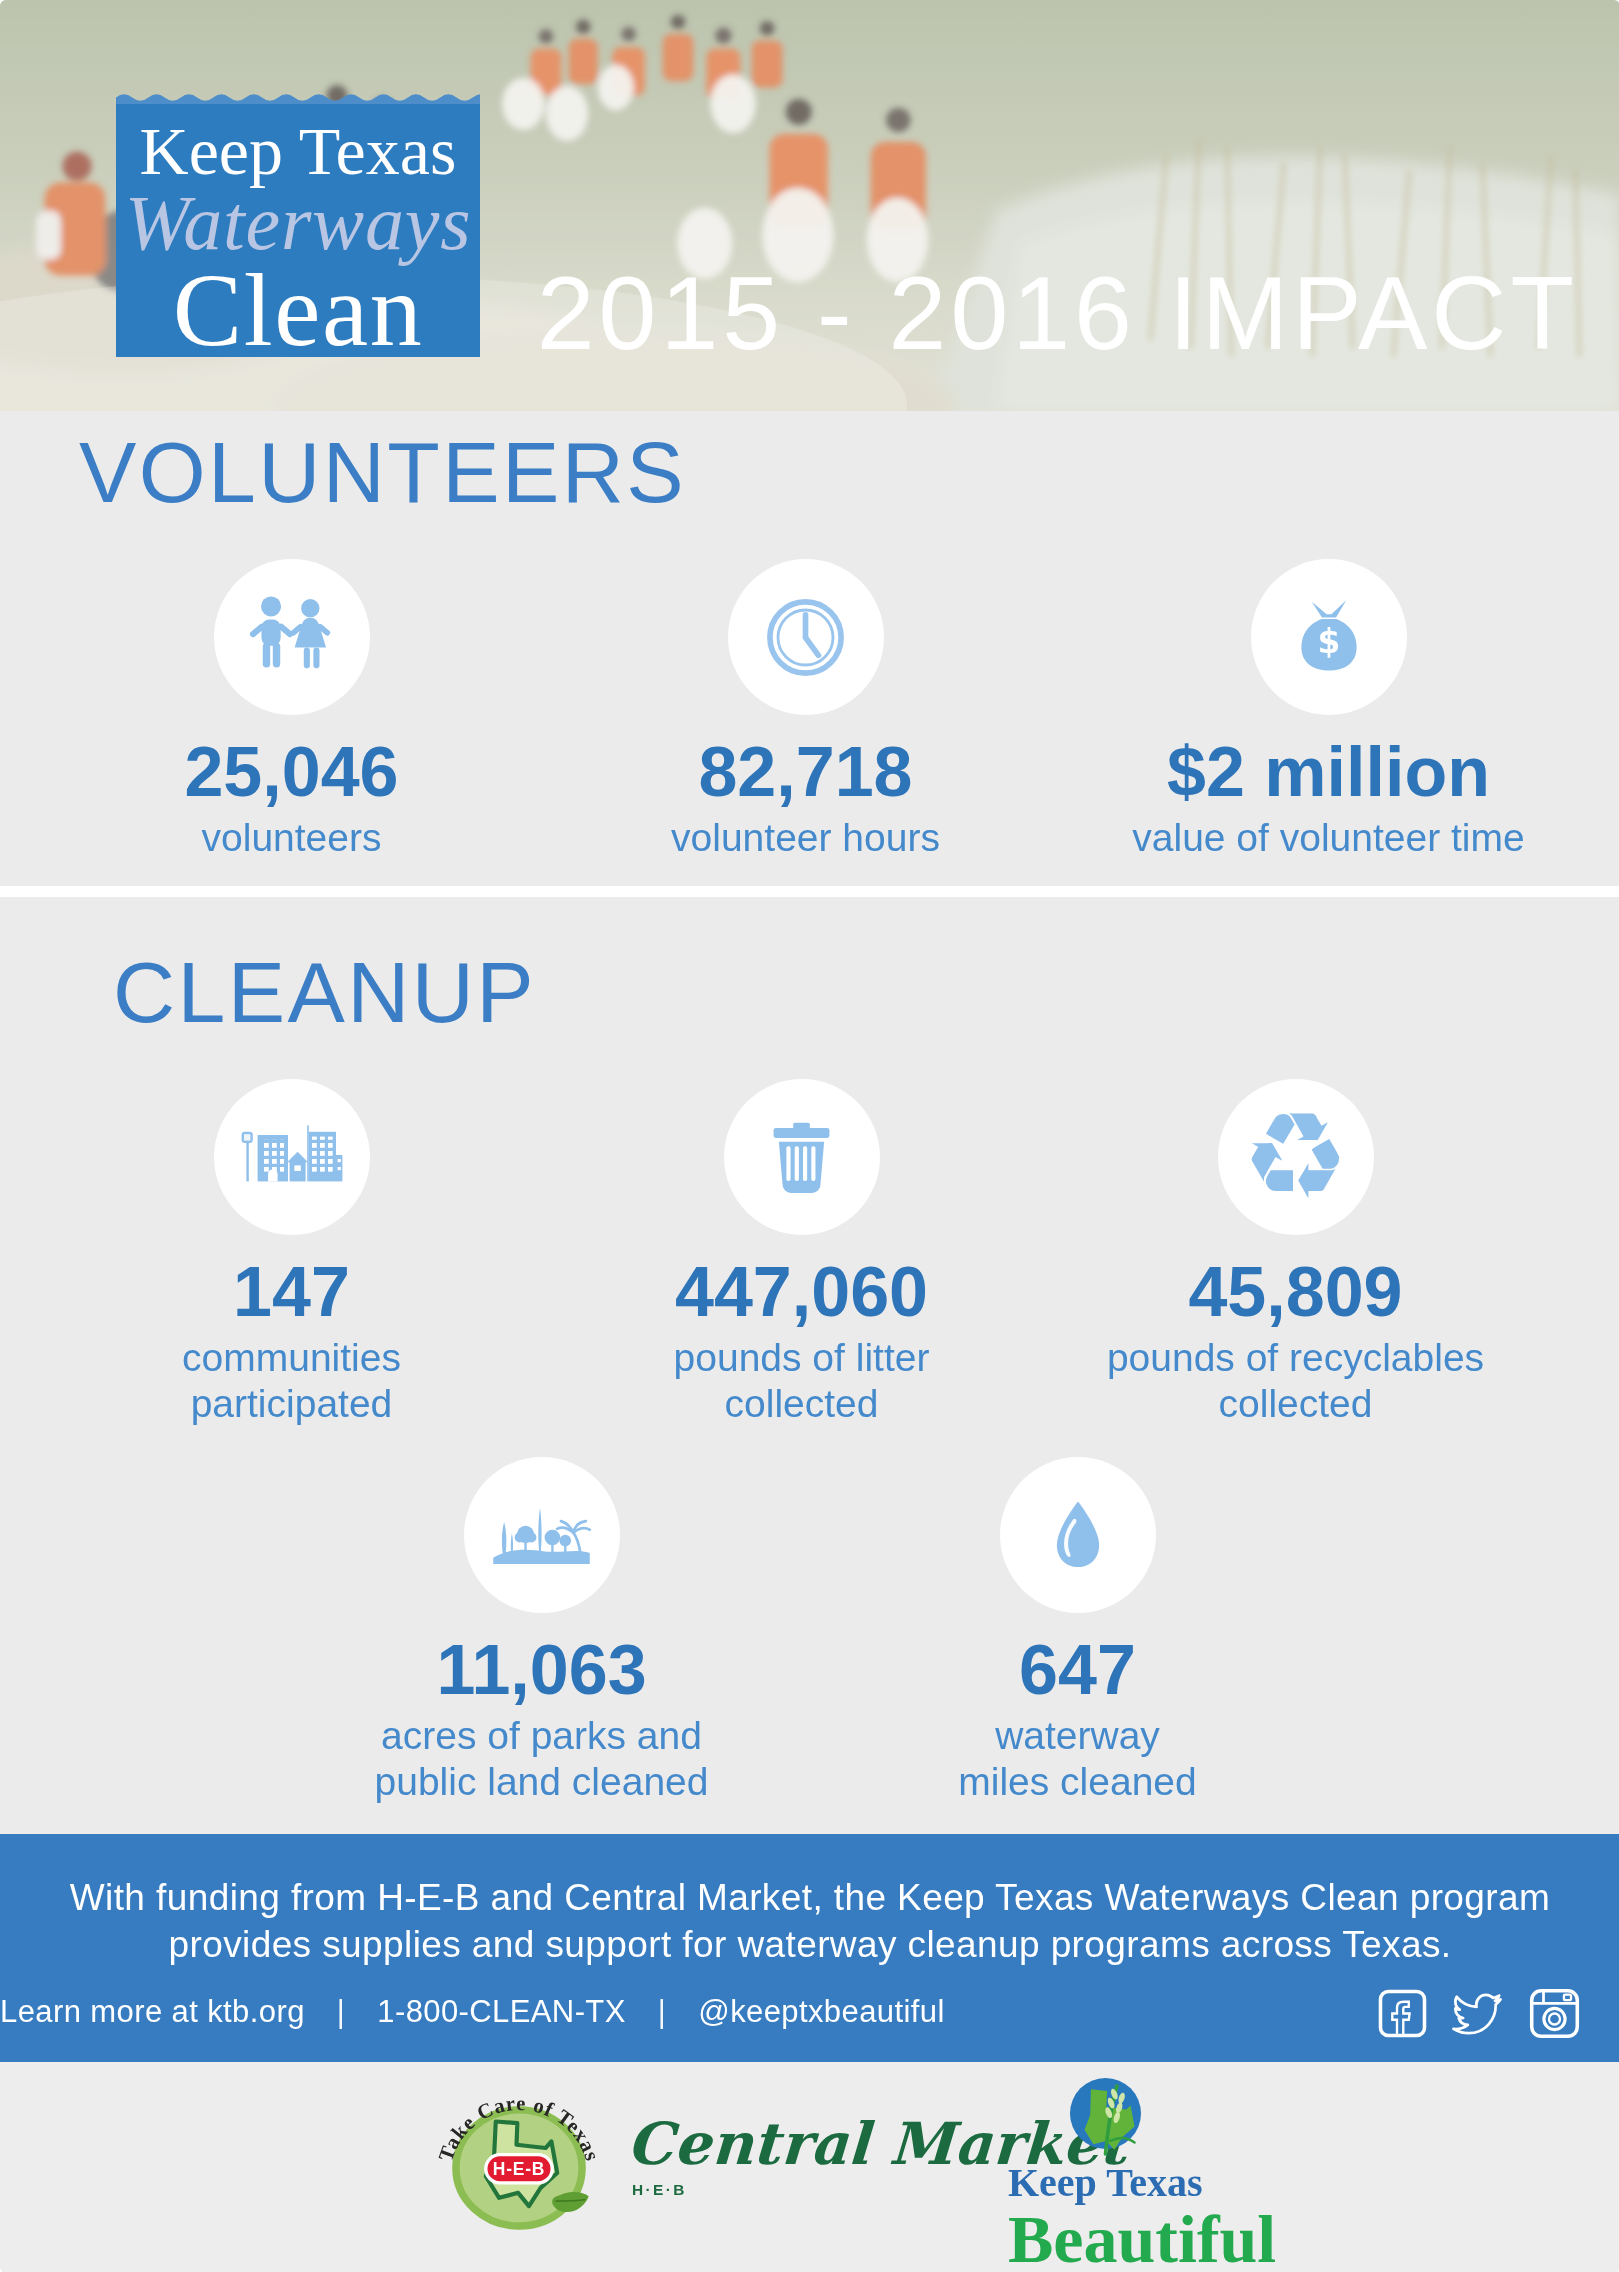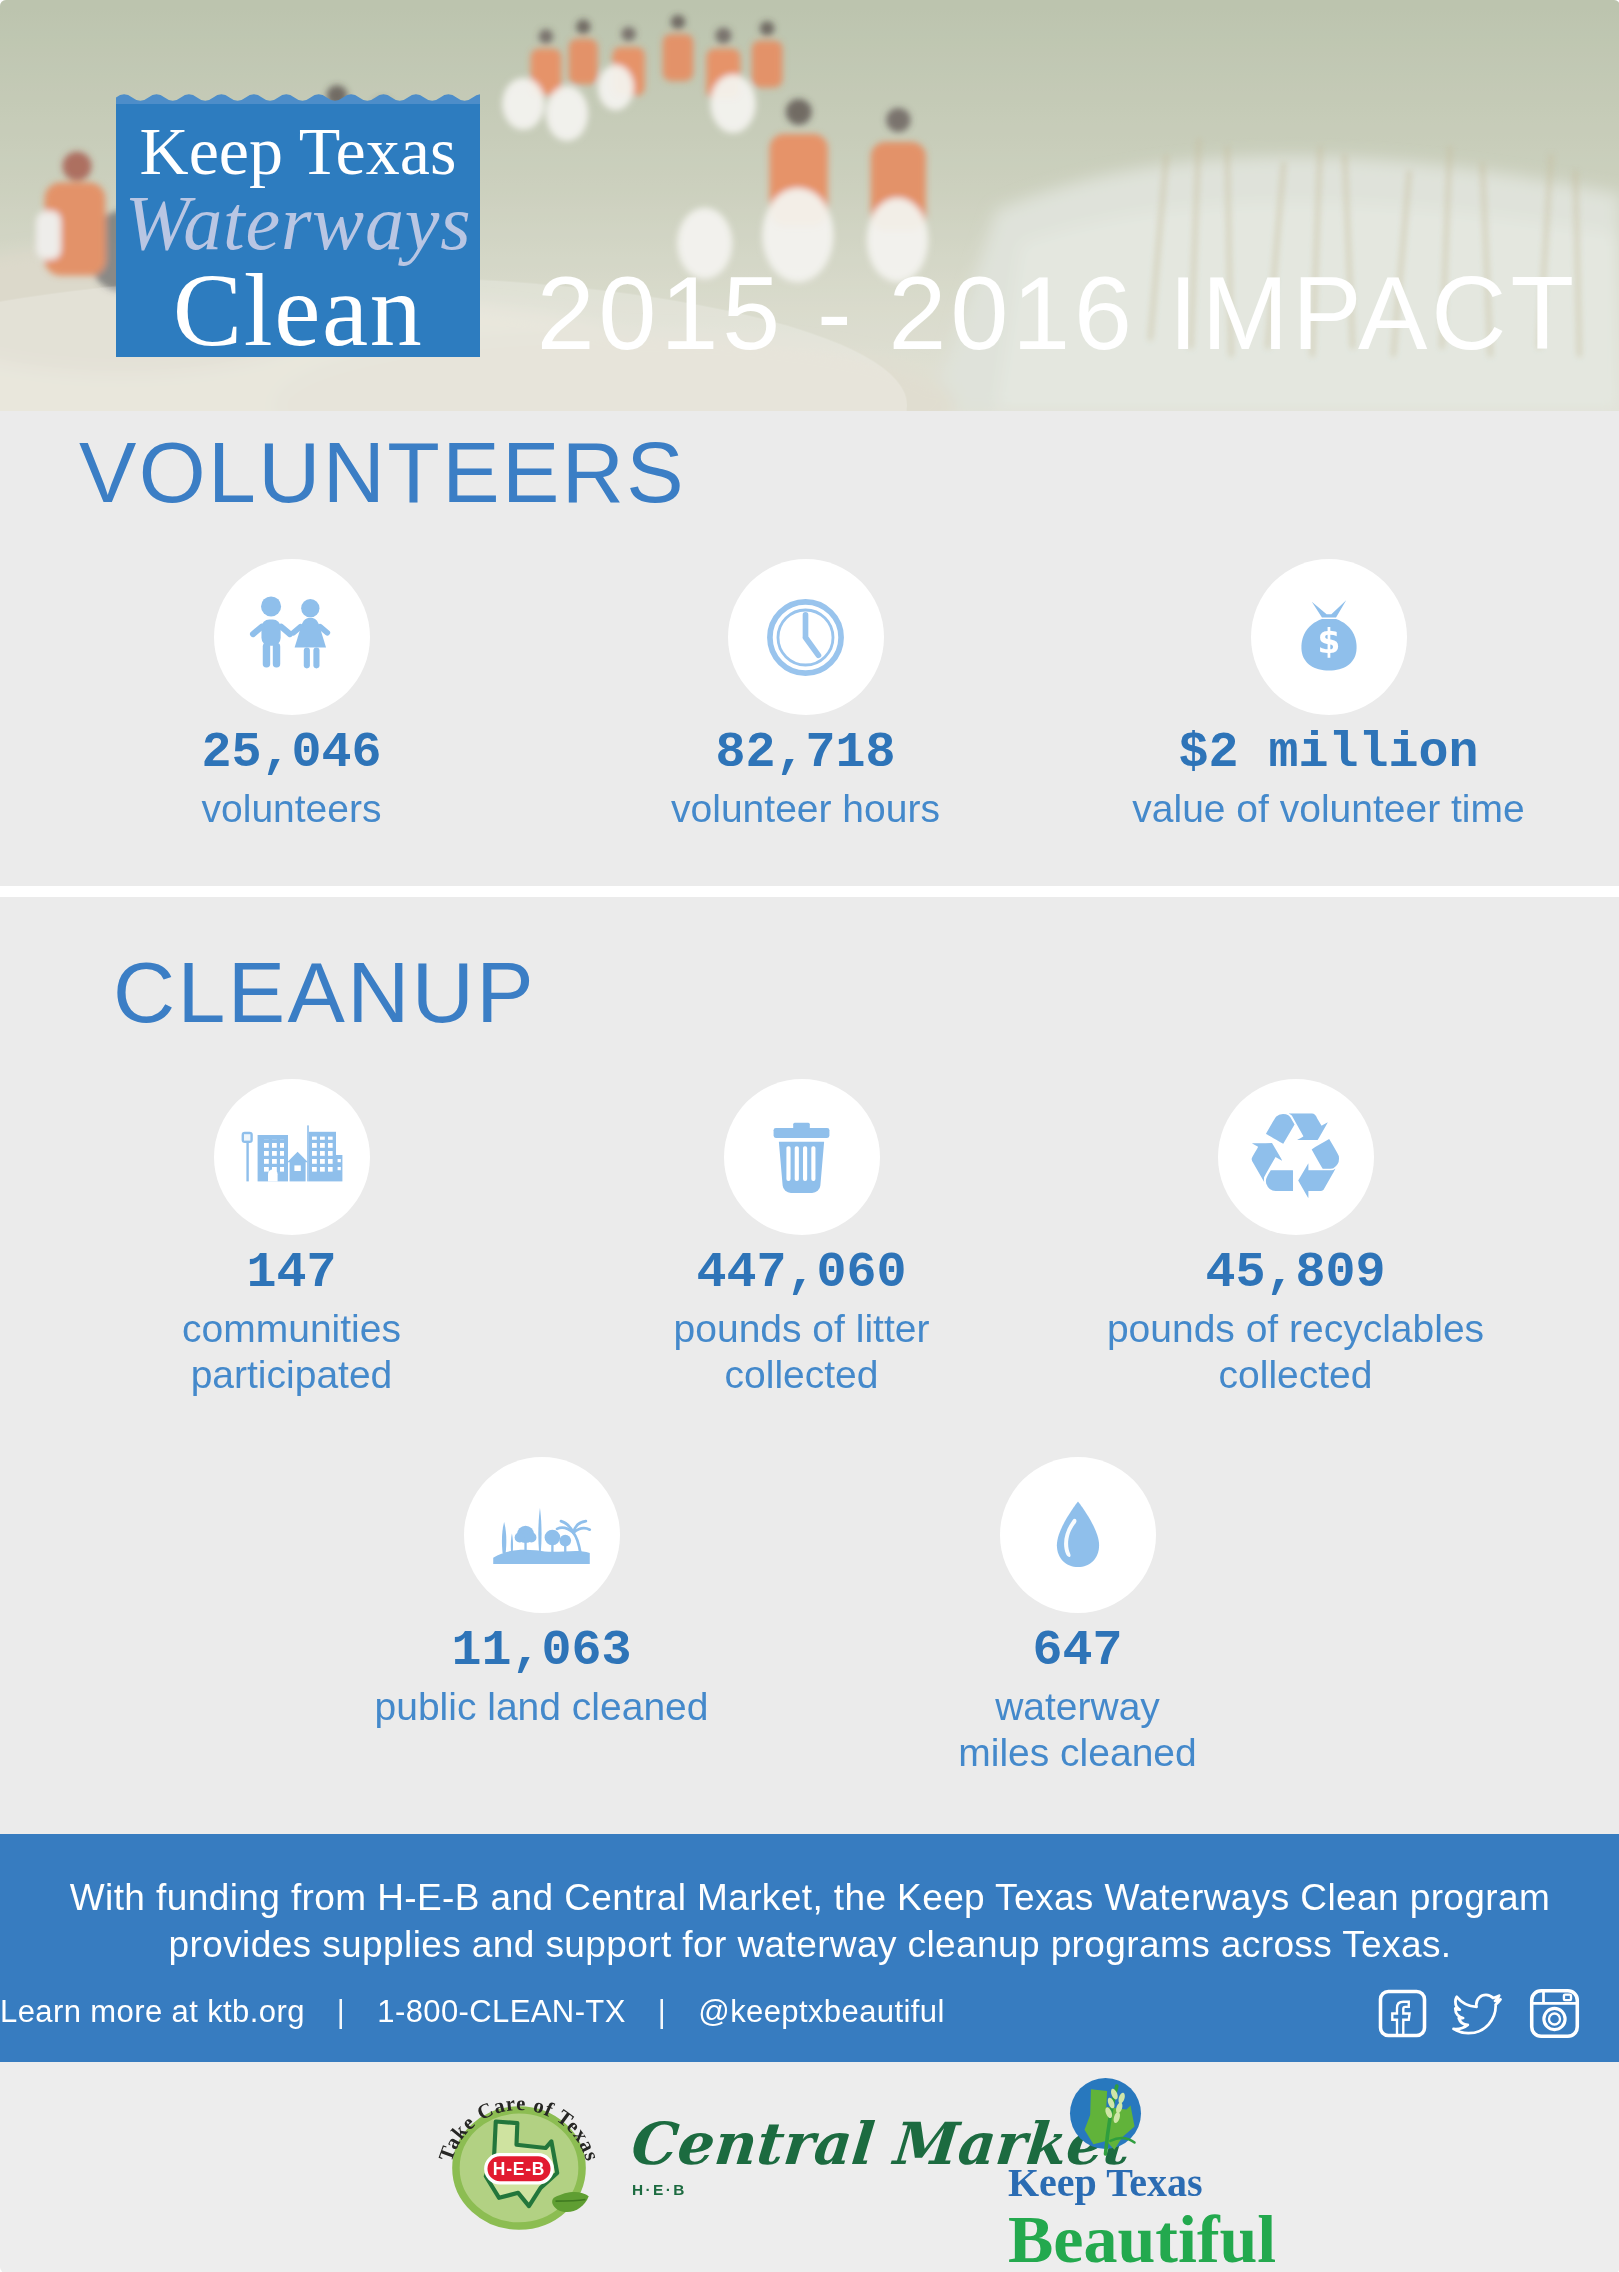--- a/index.html
+++ b/index.html
@@ -19,21 +19,21 @@
   
   .sec{position:absolute;left:0;width:1620px;background:#ebebeb}
   #sec-volunteers{top:411px;height:475px}
   #sec-cleanup{top:897px;height:937px}
   .sec-title{position:absolute;color:#3b7ec5;font-size:86px;font-weight:400;letter-spacing:2.4px;line-height:1;white-space:nowrap}
   #sec-volunteers .sec-title{left:79px;top:18px}
   #sec-cleanup .sec-title{left:113px;top:52px}
 
   .stat{position:absolute;width:567px;text-align:center}
   .circle{width:156px;height:156px;margin:0 auto;background:#ffffff;border-radius:50%;display:flex;align-items:center;justify-content:center}
-  .value{margin-top:13px;font-family:Liberation Mono, monospace;font-weight:700;font-size:50px;line-height:1;color:#2e74b8;white-space:nowrap}
+  .value{margin-top:22px;font-family:Liberation Sans, sans-serif;font-weight:700;font-size:70px;line-height:1;color:#2e74b8;white-space:nowrap}
   .label{margin-top:8px;font-size:39px;line-height:1.17;color:#4489cb}
   .recycle{font-family:"DejaVu Sans",sans-serif;font-size:120px;line-height:1;color:#8fbfeb}
 
   
   .footer{position:absolute;top:1834px;left:0;width:1620px;height:228px;background:#377cc0;color:#ffffff}
   .f-msg{position:absolute;top:40px;width:100%;text-align:center;font-size:37px;line-height:1.28;letter-spacing:0.4px}
   .f-contact{position:absolute;top:160px;width:100%;text-align:left;font-size:31px;letter-spacing:0.4px;white-space:nowrap}
   .f-contact .pipe{margin:0 23px;opacity:.95}
   .f-social{position:absolute;top:152px;right:38px;display:flex;gap:21px}
   .f-social svg{display:block;cursor:pointer}
@@ -285,20 +285,21 @@
             <path d="M120,70 C118,58 116,50 111,44"></path>
             <path d="M111,44 C104,38 96,36 90,39"></path>
             <path d="M111,44 C107,36 102,31 95,29"></path>
             <path d="M111,44 C113,35 119,30 127,29"></path>
             <path d="M111,44 C118,38 126,37 132,40"></path>
           </g>
         </svg>
       </div>
       <div class="value">11,063</div>
       <div class="label">
+        <div>acres of parks and</div>
         <div>public land cleaned</div>
       </div>
     </div>
 
     <div class="stat" style="left:794px;top:560px">
       <div class="circle">
         <svg width="86" height="86" viewBox="0 0 110 110">
           <path d="M55,12 C55,12 28,46 28,68 C28,85 40,96 55,96 C70,96 82,85 82,68 C82,46 55,12 55,12 Z" fill="#8fbfeb"></path>
           <path d="M48,36 C38,50 34,66 40,80 C42,84 47,85 45,79 C40,68 42,52 52,40 C55,36 51,32 48,36 Z" fill="#ffffff" opacity=".95"></path>
         </svg>

